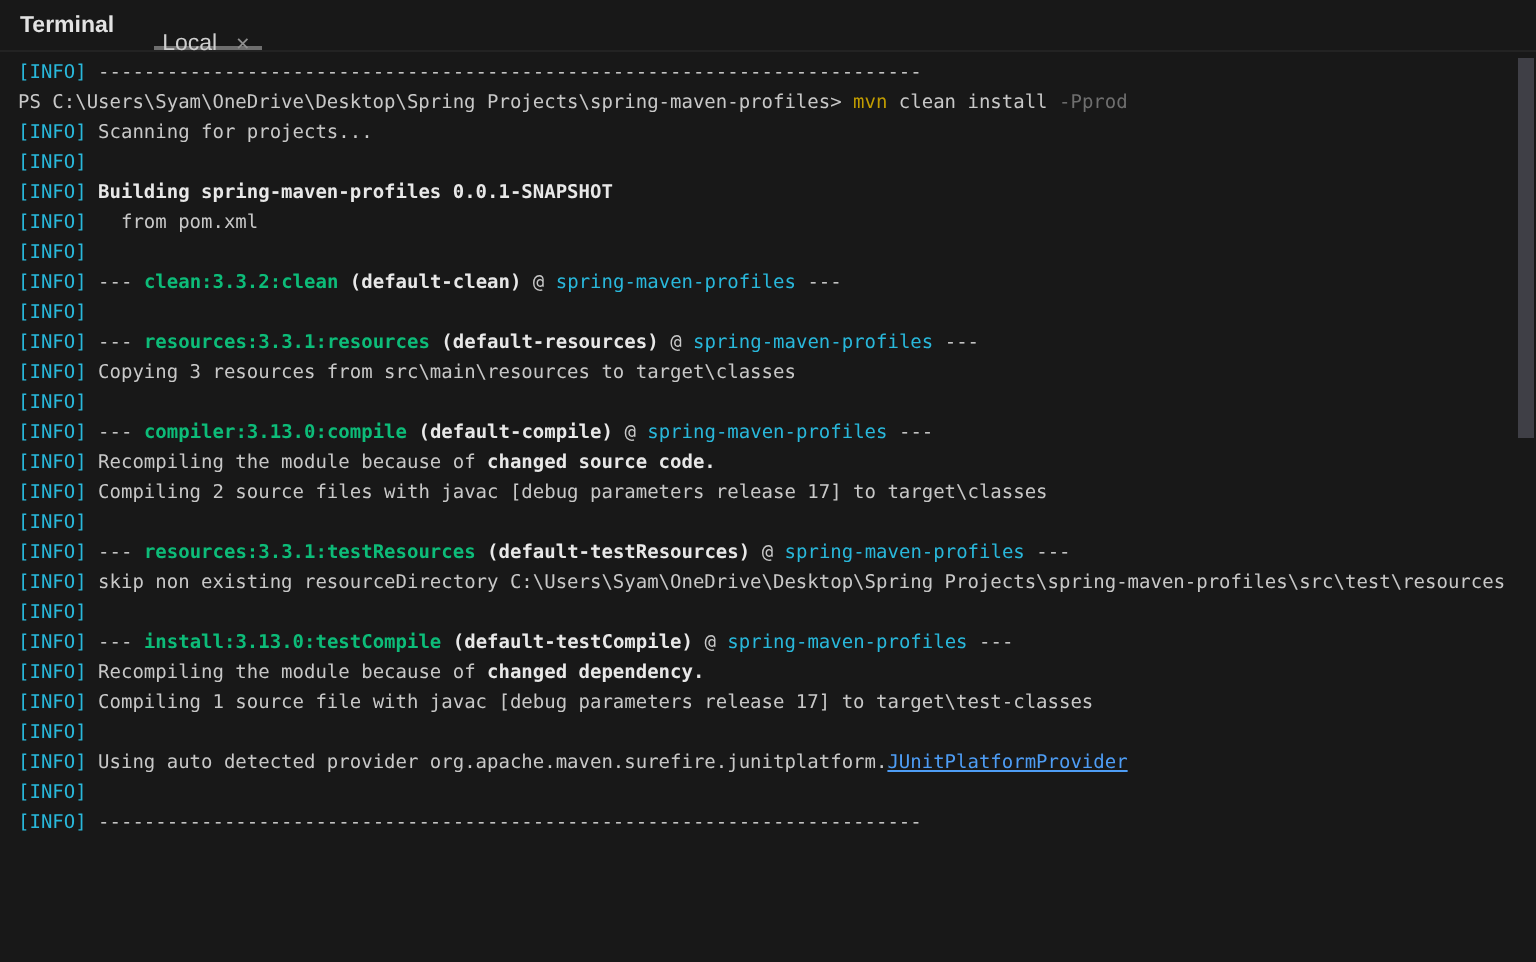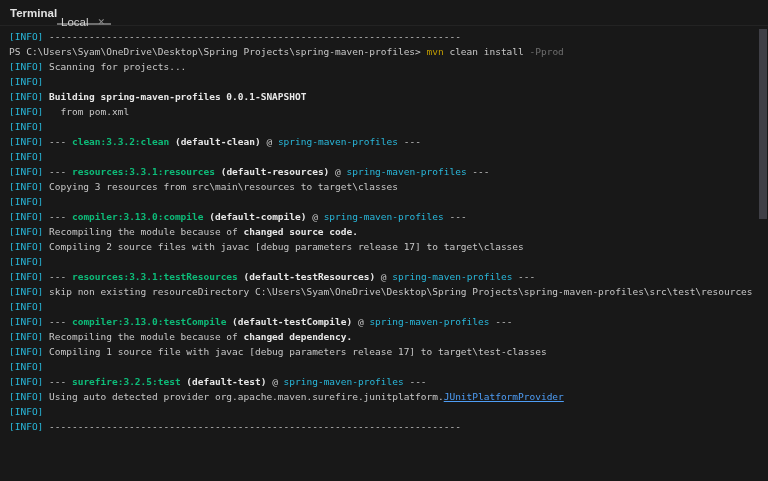--- a/index.html
+++ b/index.html
@@ -9,20 +9,21 @@
     background: var(--background, #181818);
     overflow: hidden;
     font-family: "DejaVu Sans Mono", "Liberation Mono", monospace;
     position: relative;
   }
   .tabbar {
     height: 26px;
     display: flex;
     align-items: stretch;
     padding: 0 10px;
+    gap: 20px;
     background: var(--background, #181818);
     border-bottom: 1px solid #232323;
     font-family: "Liberation Sans", sans-serif;
   }
   .panel-title {
     color: #e2e2e2;
     font-size: 11.5px;
     font-weight: bold;
     display: flex;
     align-items: center;
@@ -101,25 +102,24 @@
     <div class="line"><span class="seg-info">[INFO] </span><span class="seg-plain">--- </span><span class="seg-green">resources:3.3.1:resources</span><span class="seg-plain"> </span><span class="seg-bold">(default-resources)</span><span class="seg-plain"> @ </span><span class="seg-cyan">spring-maven-profiles</span><span class="seg-plain"> ---</span></div>
     <div class="line"><span class="seg-info">[INFO] </span><span class="seg-plain">Copying 3 resources from src\main\resources to target\classes</span></div>
     <div class="line"><span class="seg-info">[INFO]</span></div>
     <div class="line"><span class="seg-info">[INFO] </span><span class="seg-plain">--- </span><span class="seg-green">compiler:3.13.0:compile</span><span class="seg-plain"> </span><span class="seg-bold">(default-compile)</span><span class="seg-plain"> @ </span><span class="seg-cyan">spring-maven-profiles</span><span class="seg-plain"> ---</span></div>
     <div class="line"><span class="seg-info">[INFO] </span><span class="seg-plain">Recompiling the module because of </span><span class="seg-bold">changed source code.</span></div>
     <div class="line"><span class="seg-info">[INFO] </span><span class="seg-plain">Compiling 2 source files with javac [debug parameters release 17] to target\classes</span></div>
     <div class="line"><span class="seg-info">[INFO]</span></div>
     <div class="line"><span class="seg-info">[INFO] </span><span class="seg-plain">--- </span><span class="seg-green">resources:3.3.1:testResources</span><span class="seg-plain"> </span><span class="seg-bold">(default-testResources)</span><span class="seg-plain"> @ </span><span class="seg-cyan">spring-maven-profiles</span><span class="seg-plain"> ---</span></div>
     <div class="line"><span class="seg-info">[INFO] </span><span class="seg-plain">skip non existing resourceDirectory C:\Users\Syam\OneDrive\Desktop\Spring Projects\spring-maven-profiles\src\test\resources</span></div>
     <div class="line"><span class="seg-info">[INFO]</span></div>
-    <div class="line"><span class="seg-info">[INFO] </span><span class="seg-plain">--- </span><span class="seg-green">compiler:3.13.0:testCompile</span><span class="seg-plain"> </span><span class="seg-bold">(default-testCompile)</span><span class="seg-plain"> @ </span><span class="seg-cyan">spring-maven-profiles</span><span class="seg-plain"> ---</span></div>
+    <div class="line"><span class="seg-info">[INFO] </span><span class="seg-plain">--- </span><span class="seg-green">install:3.13.0:testCompile</span><span class="seg-plain"> </span><span class="seg-bold">(default-testCompile)</span><span class="seg-plain"> @ </span><span class="seg-cyan">spring-maven-profiles</span><span class="seg-plain"> ---</span></div>
     <div class="line"><span class="seg-info">[INFO] </span><span class="seg-plain">Recompiling the module because of </span><span class="seg-bold">changed dependency.</span></div>
     <div class="line"><span class="seg-info">[INFO] </span><span class="seg-plain">Compiling 1 source file with javac [debug parameters release 17] to target\test-classes</span></div>
     <div class="line"><span class="seg-info">[INFO]</span></div>
-    <div class="line"><span class="seg-info">[INFO] </span><span class="seg-plain">--- </span><span class="seg-green">surefire:3.2.5:test</span><span class="seg-plain"> </span><span class="seg-bold">(default-test)</span><span class="seg-plain"> @ </span><span class="seg-cyan">spring-maven-profiles</span><span class="seg-plain"> ---</span></div>
     <div class="line"><span class="seg-info">[INFO] </span><span class="seg-plain">Using auto detected provider org.apache.maven.surefire.junitplatform.</span><span class="seg-link">JUnitPlatformProvider</span></div>
     <div class="line"><span class="seg-info">[INFO]</span></div>
     <div class="line"><span class="seg-info">[INFO] </span><span class="seg-plain">------------------------------------------------------------------------</span></div>
   </div>
 
 <div class="scrollbar-track">
   <div class="scrollbar-thumb"></div>
 </div>
 
 </body></html>

